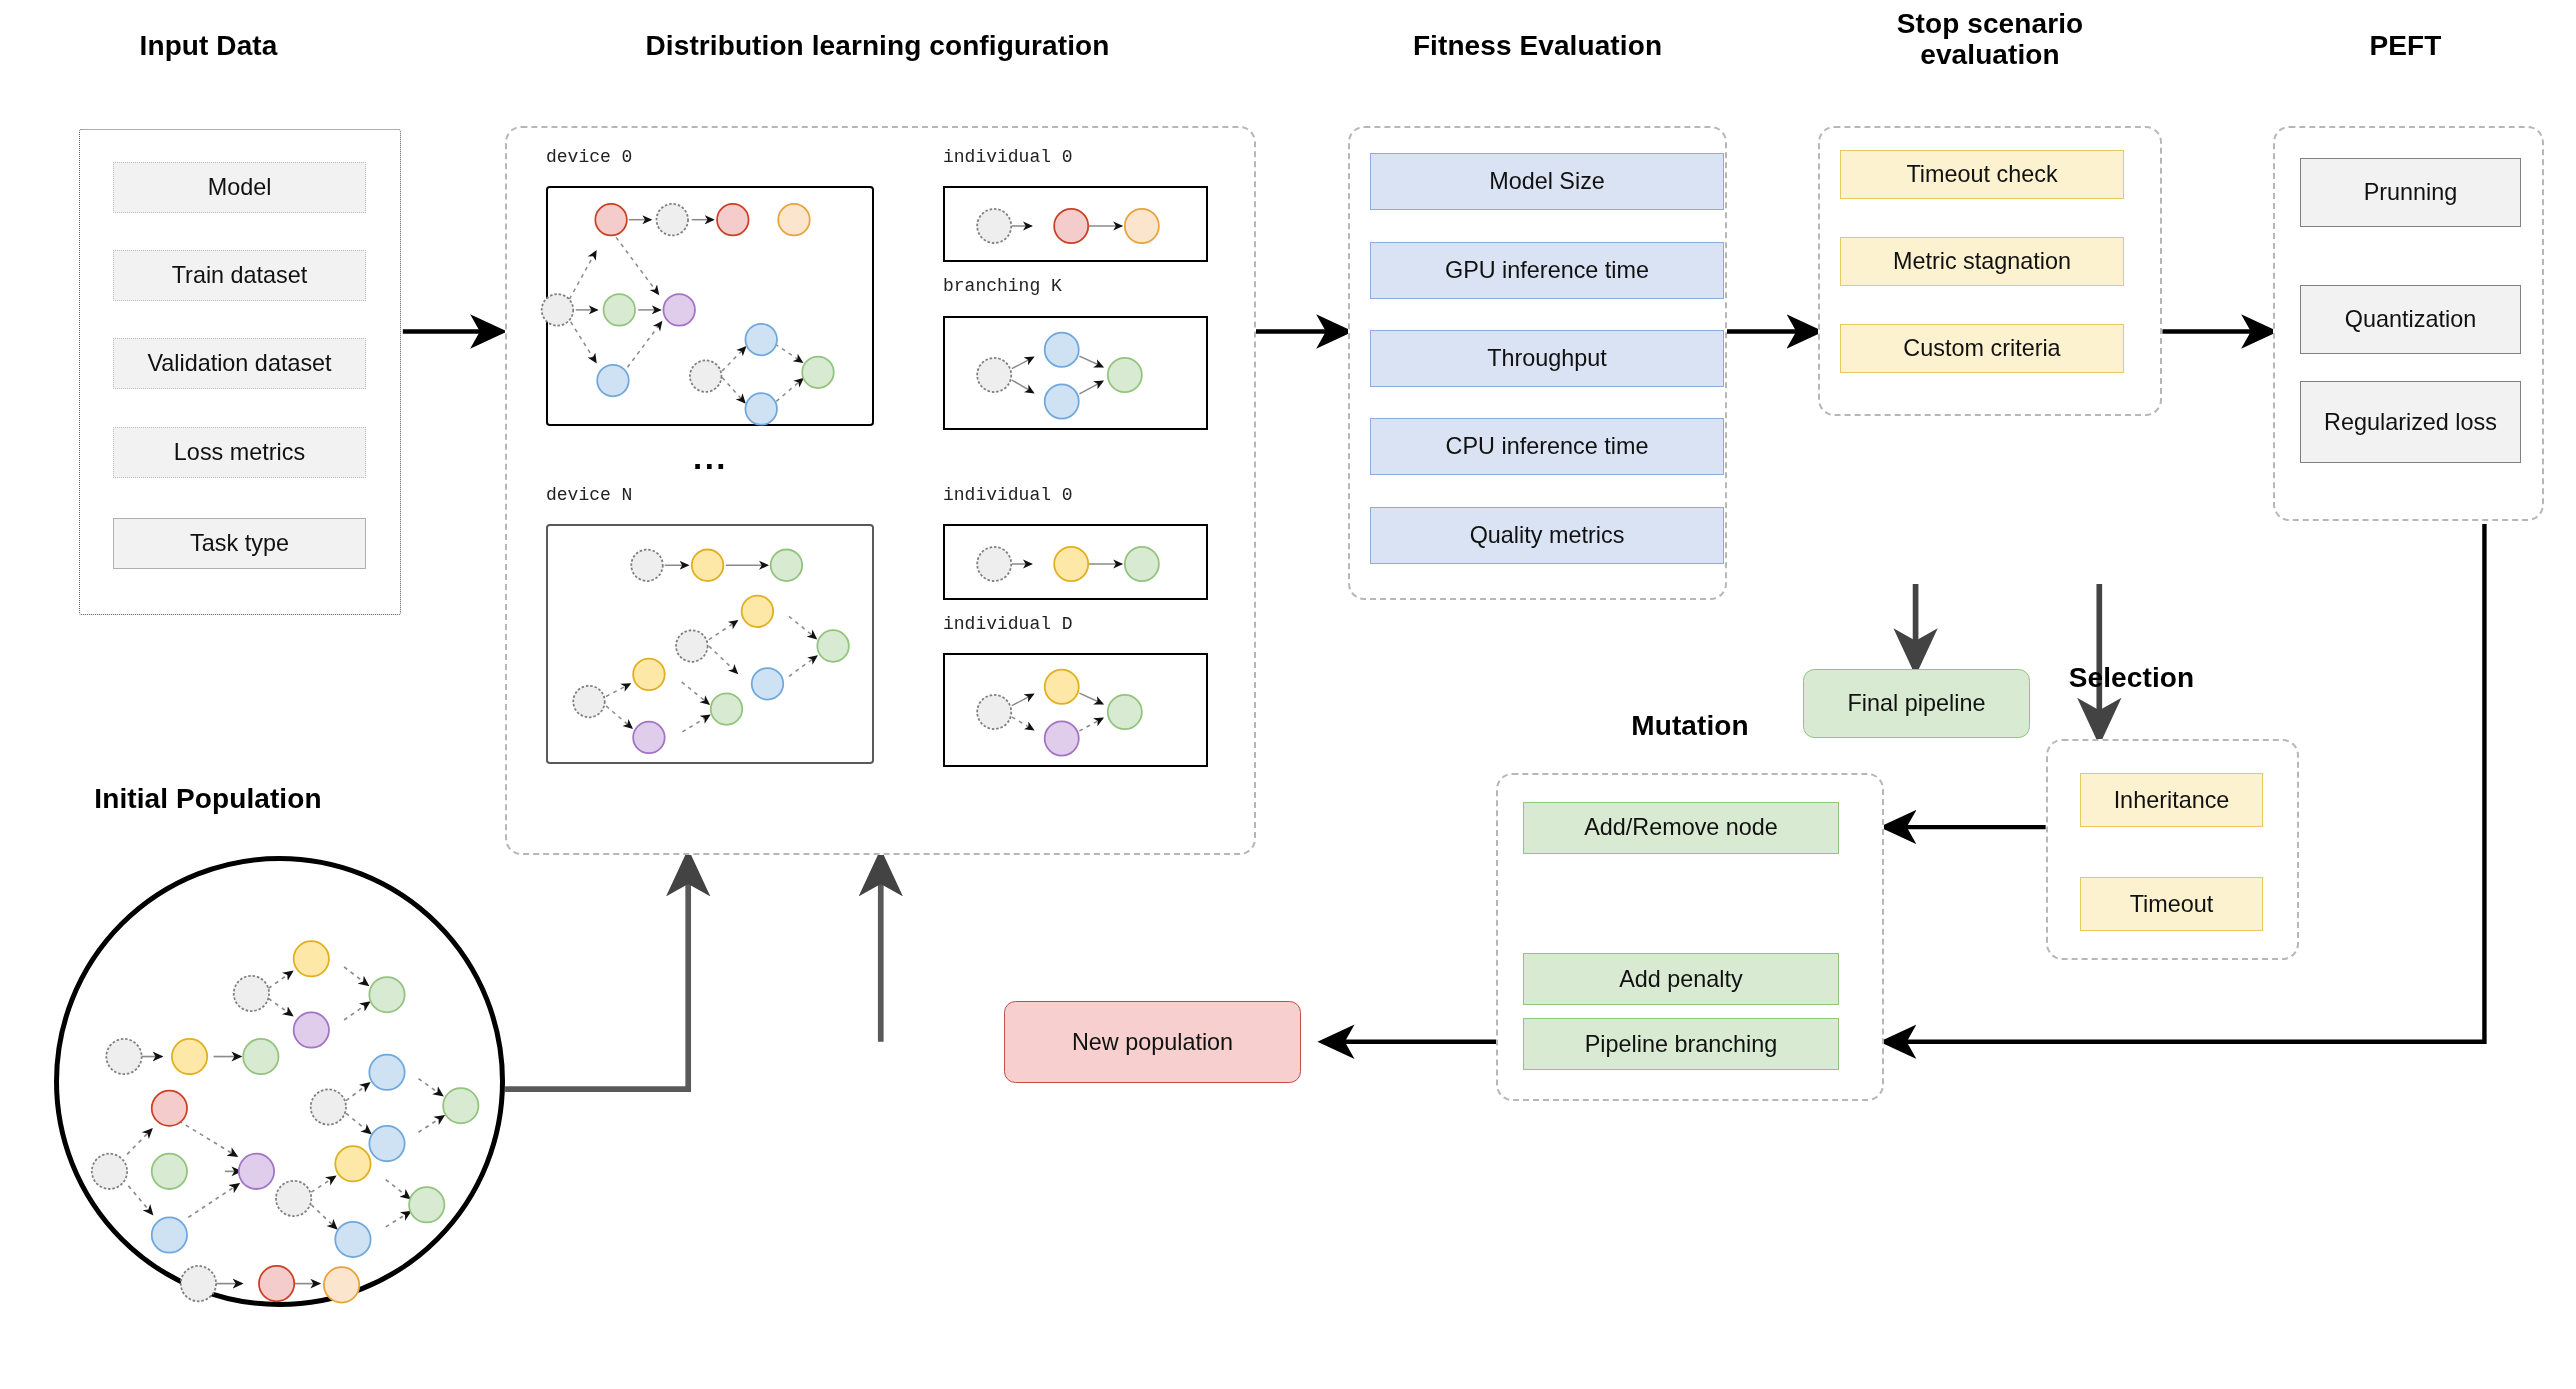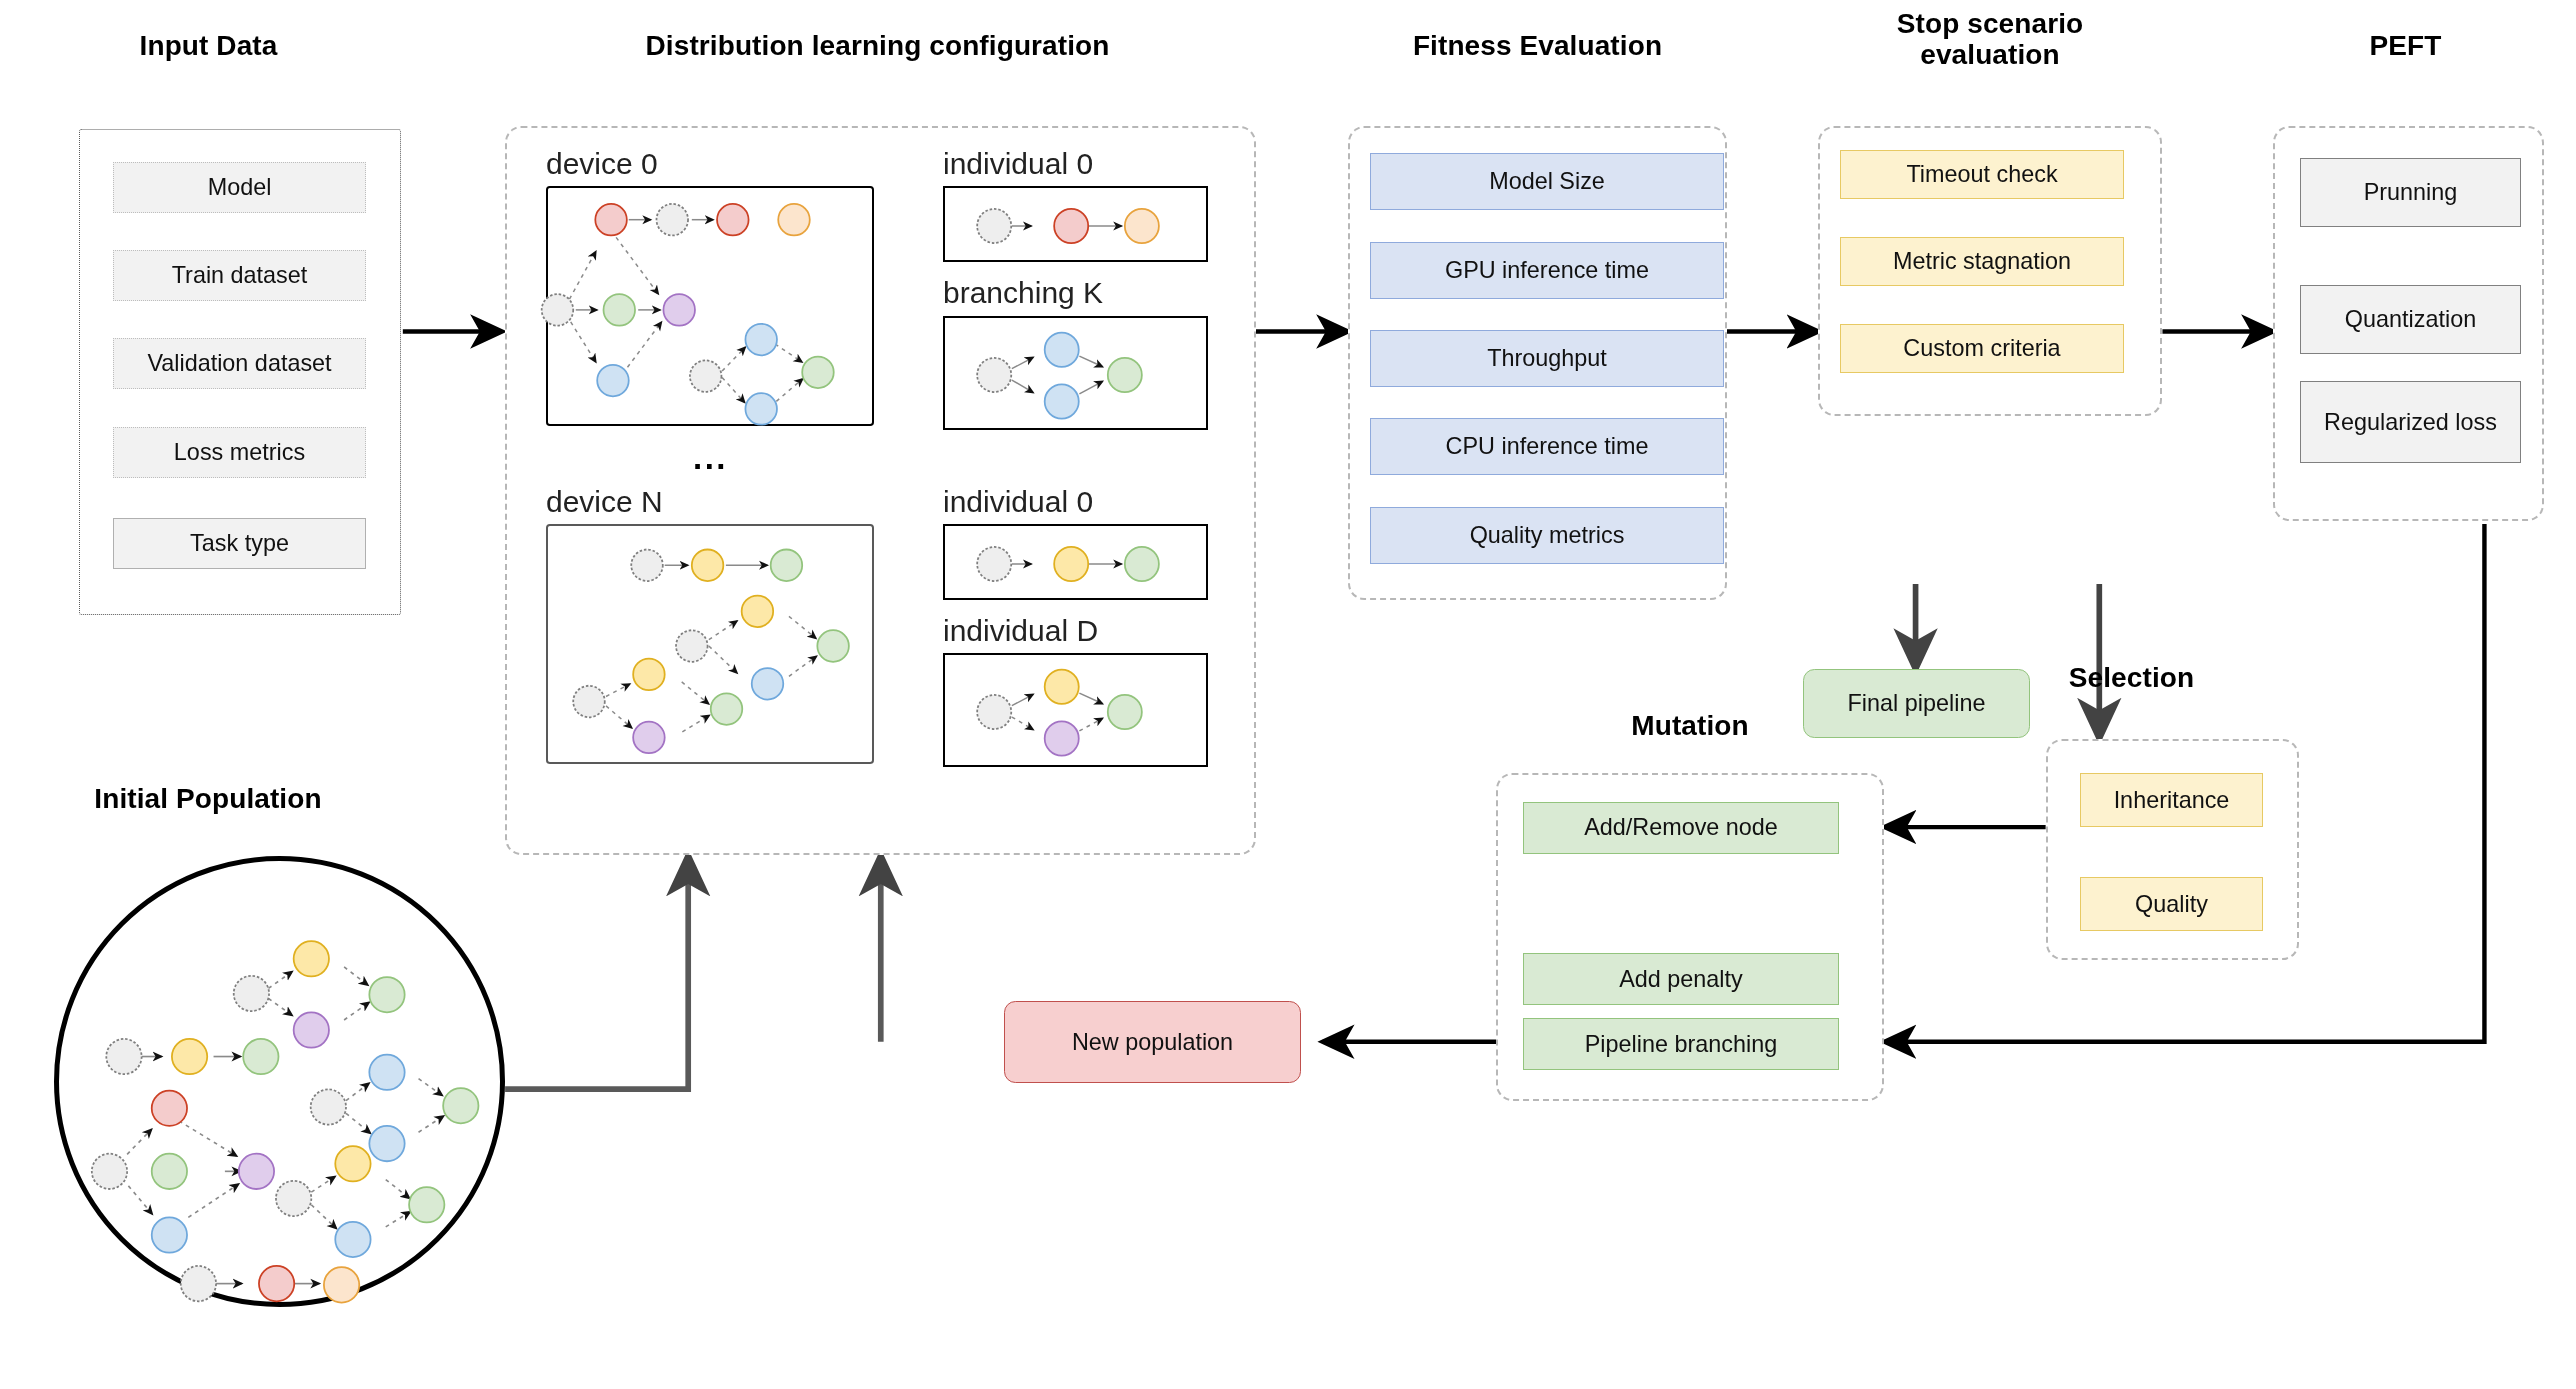--- a/index.html
+++ b/index.html
@@ -27,21 +27,21 @@
   .box-green{background:#d9ead3;border:1.9px solid #93c47d;}
   .box-gray{background:#f2f2f2;border:1.9px solid #808080;}
   .box-pill-green{background:#d9ead3;border:1.9px solid #93c47d;border-radius:11.4px;}
   .box-pill-red{background:#f7cfcf;border:1.9px solid #c0504d;border-radius:11.4px;}
 
   .inputpanel{position:absolute;border:1.9px dotted #5b5b5b;background:#fff;box-sizing:border-box;}
 
   
   .card{position:absolute;background:#fff;border:2.5px solid #000;box-sizing:border-box;}
   .card-gray{position:absolute;background:#fff;border:2.5px solid #595959;box-sizing:border-box;}
-  .sublabel{position:absolute;font-size:30px;color:#222;}
+  .sublabel{position:absolute;font-size:18px;color:#222;font-family:Liberation Mono, monospace;}
 
   .ellipsis{position:absolute;font-size:33px;font-weight:bold;color:#000;letter-spacing:2.5px;}
 
   
   .bigcircle{position:absolute;border:5.7px solid #000;border-radius:50%;background:#fff;box-sizing:border-box;}
 
   svg.edges{position:absolute;left:0;top:0;width:2576px;height:1389px;overflow:visible;pointer-events:none;}
   svg.nodes{position:absolute;overflow:visible;}
 </style>
 </head>
@@ -279,21 +279,21 @@
     <div class="box box-gray" data-name="peft-item-quantization" style="left:25px;top:157px;width:221px;height:69px;">Quantization</div>
     <div class="box box-gray" data-name="peft-item-regularized-loss" style="left:25px;top:253px;width:221px;height:82px;">Regularized loss</div>
   </div>
 
   <div class="box box-pill-green" data-name="final-pipeline-node" style="left:1803px;top:669px;width:227px;height:69px;">Final pipeline</div>
 
   <div class="heading" data-name="heading-selection" style="left:2005px;top:662px;width:253px;">Selection</div>
 
   <div class="dashgroup" data-name="selection-group" style="left:2046px;top:739px;width:253px;height:221px;">
     <div class="box box-yellow" data-name="selection-item-inheritance" style="left:32px;top:32px;width:183px;height:54px;">Inheritance</div>
-    <div class="box box-yellow" data-name="selection-item-elitism" style="left:32px;top:136px;width:183px;height:54px;">Quality</div>
+    <div class="box box-yellow" data-name="selection-item-elitism" style="left:32px;top:136px;width:183px;height:54px;">Timeout</div>
   </div>
 
   <div class="heading" data-name="heading-mutation" style="left:1496px;top:710px;width:388px;">Mutation</div>
 
   <div class="dashgroup" data-name="mutation-group" style="left:1496px;top:773px;width:388px;height:328px;">
     <div class="box box-green" data-name="mutation-item-add-remove-node" style="left:25px;top:26.5px;width:316px;height:52px;">Add/Remove node</div>
     <div class="box box-green" data-name="mutation-item-add-penalty" style="left:25px;top:178px;width:316px;height:52px;">Add penalty</div>
     <div class="box box-green" data-name="mutation-item-pipeline-branching" style="left:25px;top:243px;width:316px;height:52px;">Pipeline branching</div>
   </div>
 

